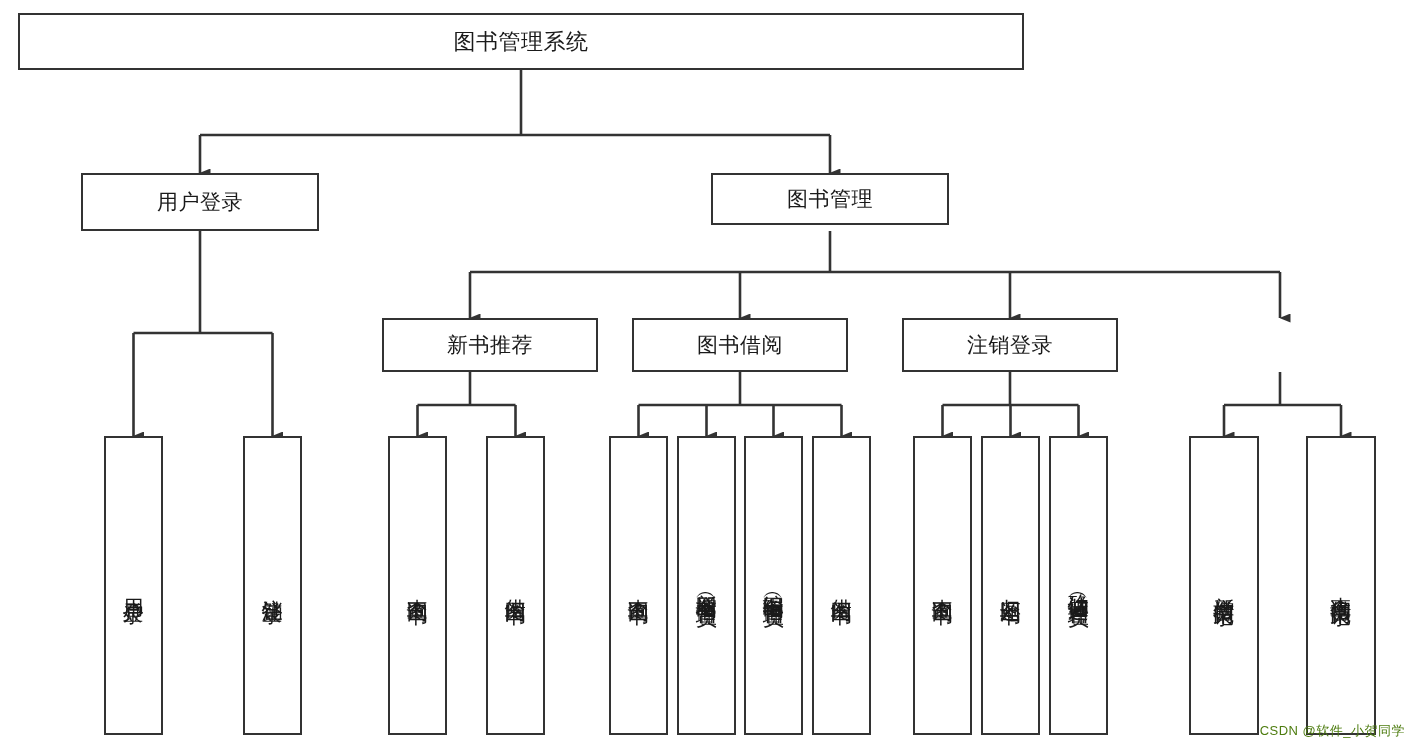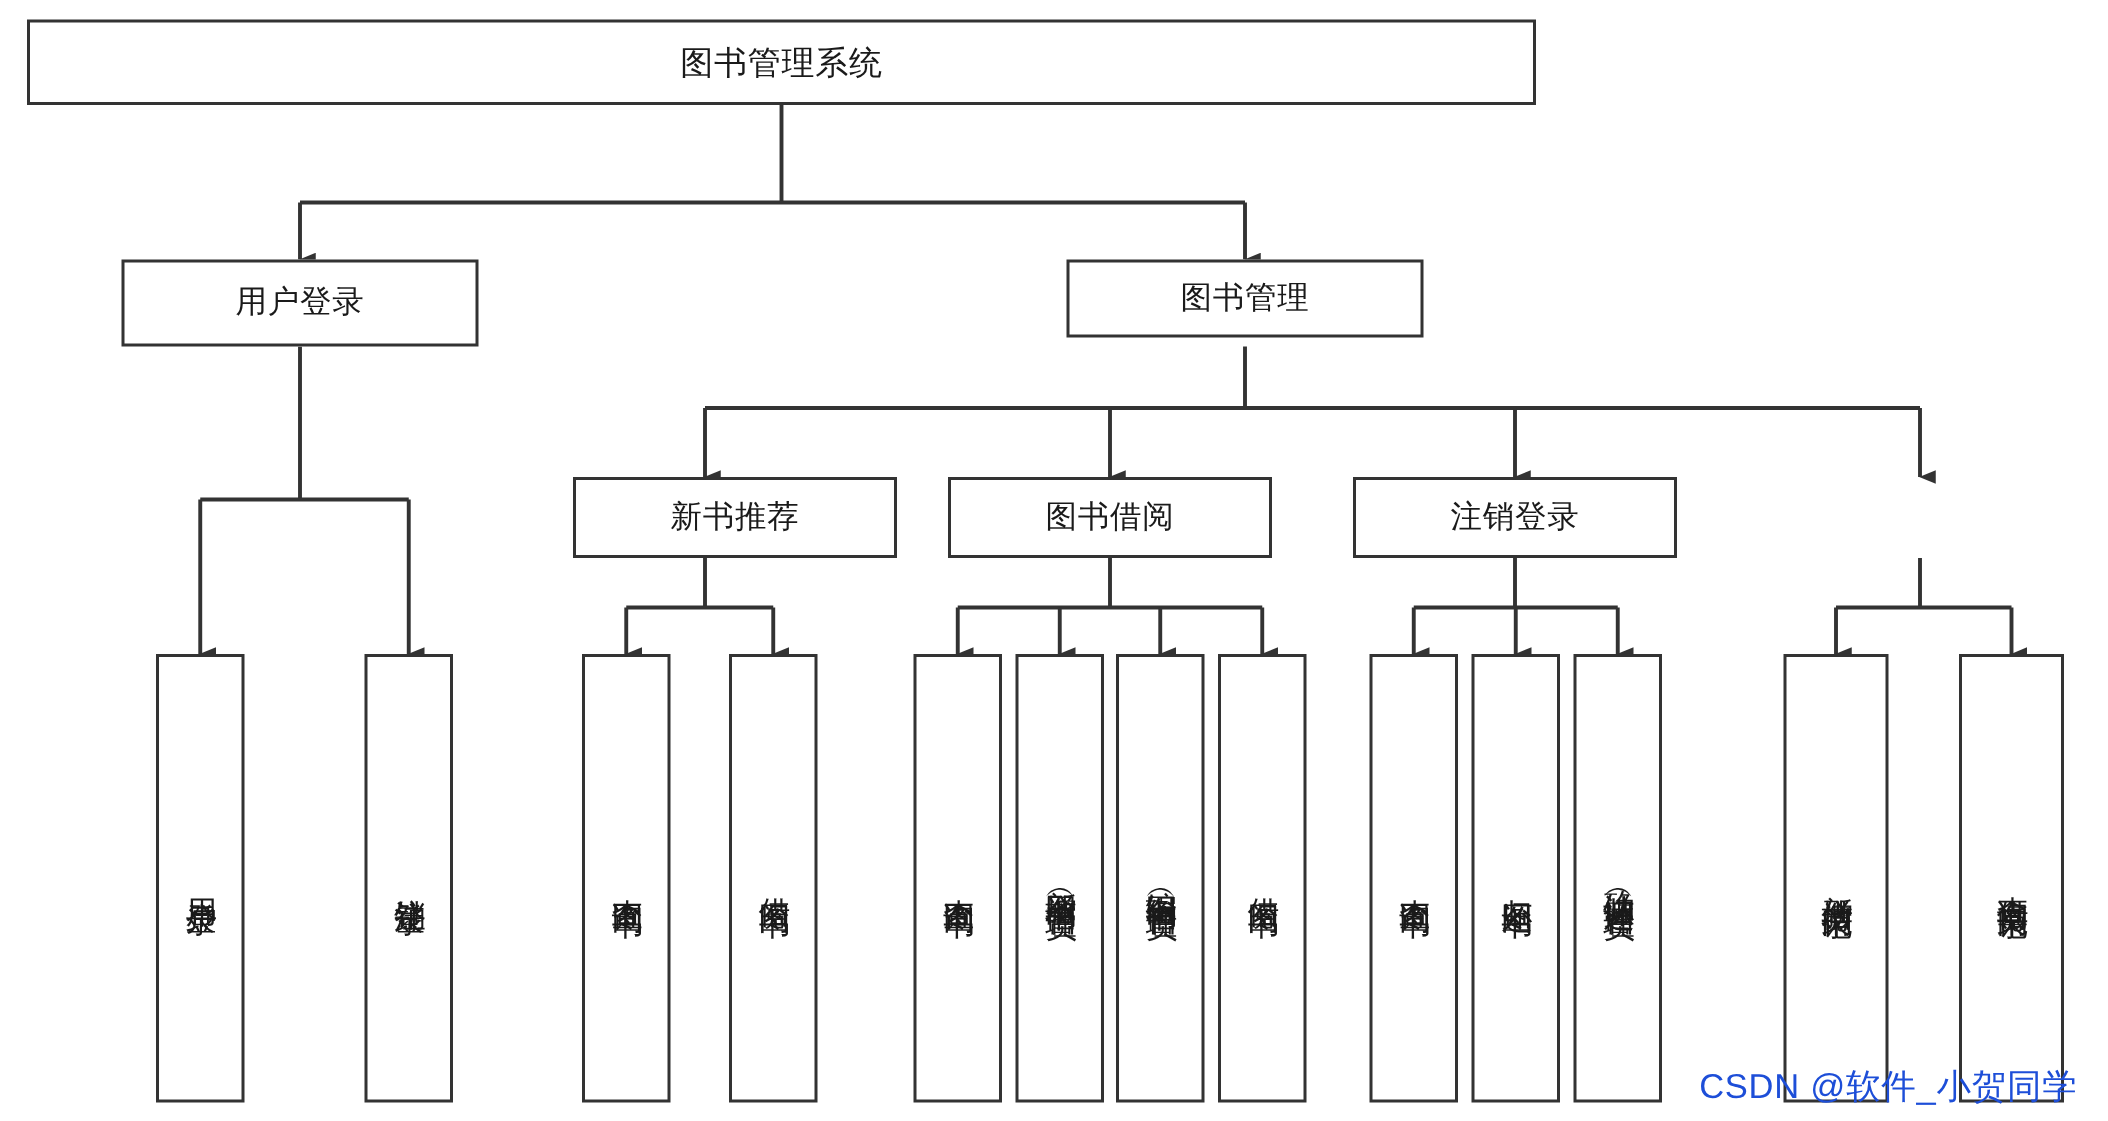--- a/index.html
+++ b/index.html
@@ -53,24 +53,24 @@
   .node.vertical .node-label {
     writing-mode: vertical-rl;
     text-orientation: upright;
     font-size: 21px;
     line-height: 1.12;
     letter-spacing: 2px;
     white-space: nowrap;
   }
   #watermark {
     position: absolute;
-    right: 20px;
+    right: 0;
     bottom: 7px;
-    font-size: 23px;
-    color: #1d4ed8;
+    font-size: 13px;
+    color: #4d7c0f;
     letter-spacing: 0.5px;
     white-space: nowrap;
   }
 </style>
 </head>
 <body>
 
 <div id="canvas">
 
   <svg id="diagram-svg" viewBox="0 0 1405 747" xmlns="http://www.w3.org/2000/svg">

